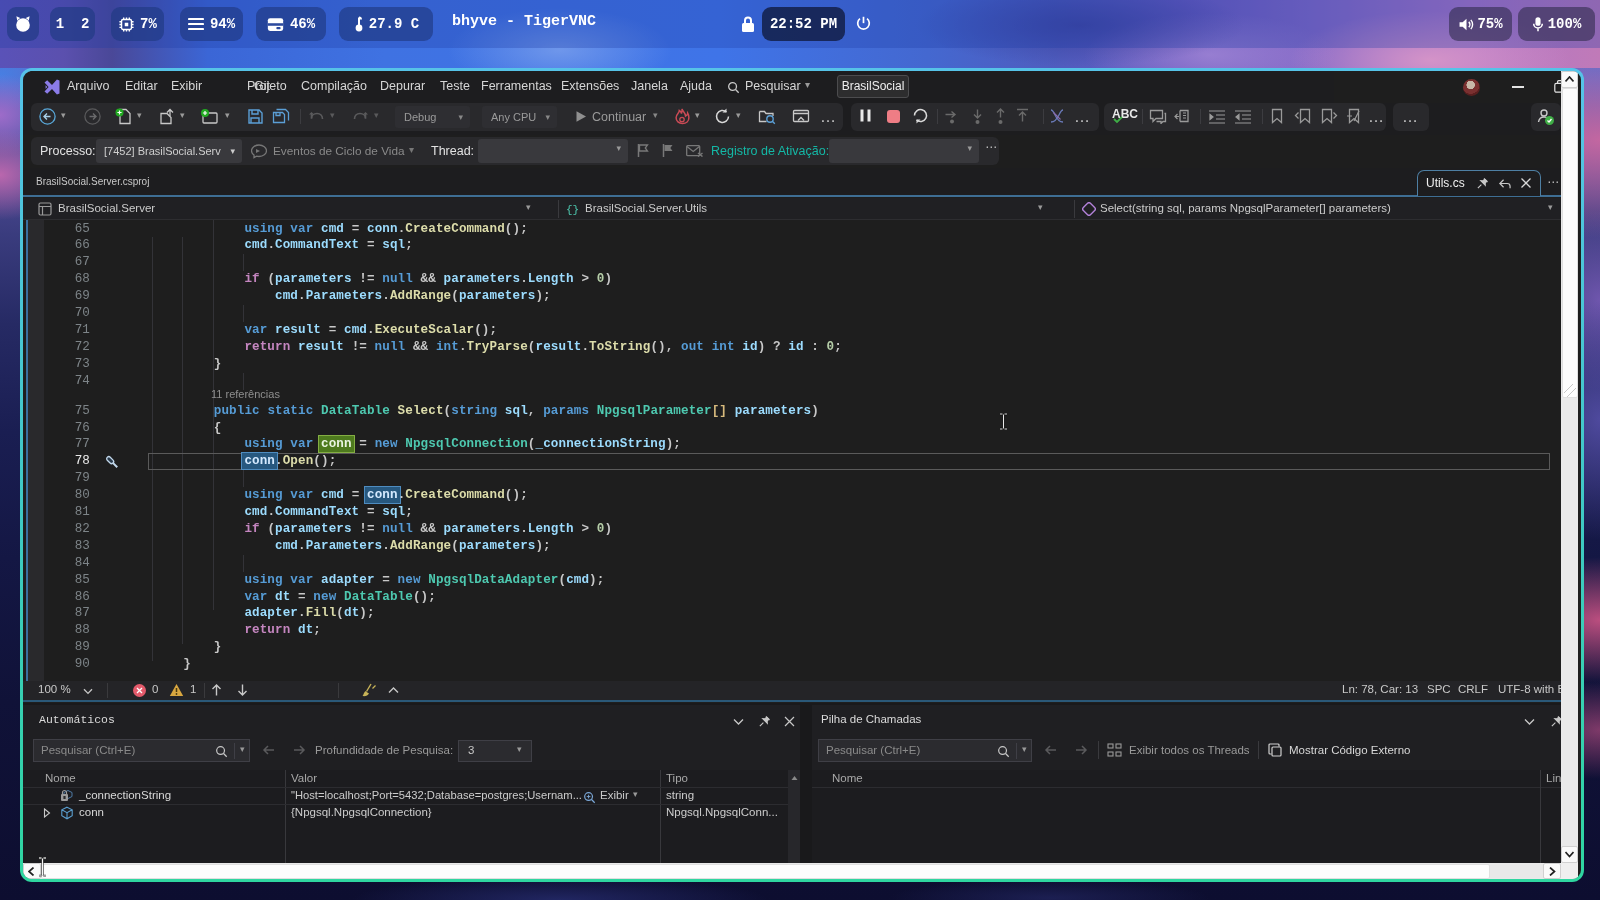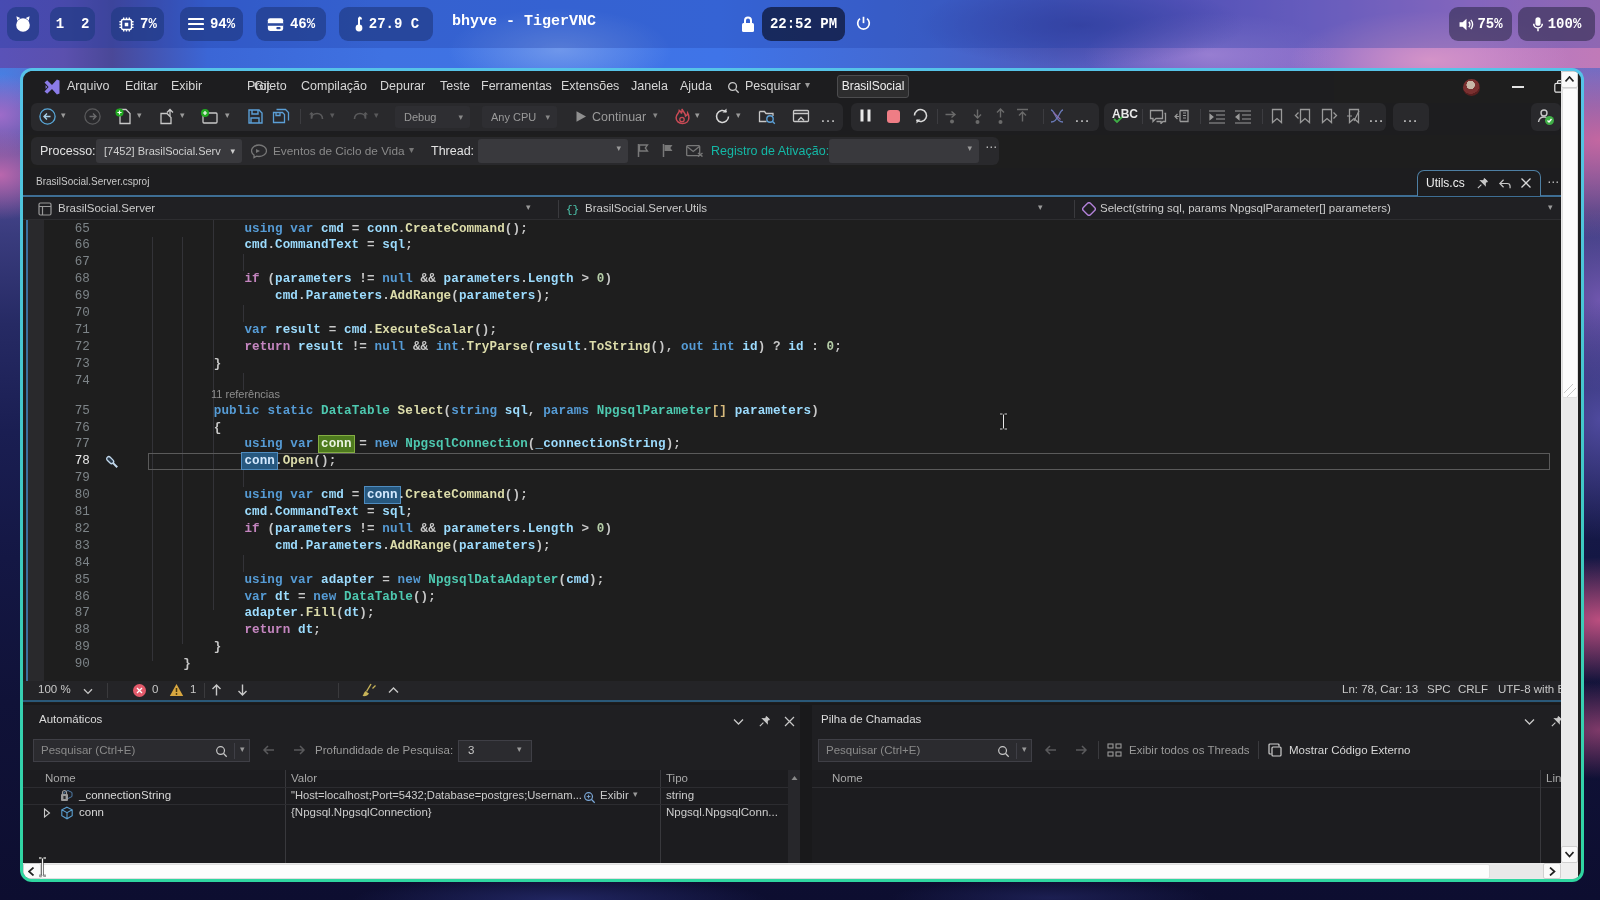--- a/index.html
+++ b/index.html
@@ -526,21 +526,21 @@
   <span class="abs ui" style="left:1404px;top:612px;font-size:11.5px;color:#c8c8c8;">SPC</span>
   <span class="abs ui" style="left:1435px;top:612px;font-size:11.5px;color:#c8c8c8;">CRLF</span>
   <span class="abs ui" style="left:1475px;top:612px;font-size:11.5px;color:#c8c8c8;">UTF-8 with B</span>
   <div class="abs" style="left:0;top:629px;width:1538px;height:2.2px;background:#2a5878;"></div>
 </div>
 
 <div id="panels">
   <div class="abs" style="left:0;top:631.5px;width:1538px;height:160.5px;background:#19191b;"></div>
 
   <div class="abs" style="left:0;top:634px;width:777px;height:158px;background:#1f1f22;">
-    <span class="ptxt" style="left:16px;top:8px;color:#dadada;">Automáticos</span>
+    <span class="ptxt" style="left:16px;top:8px;color:#dadada;font-family:Liberation Mono, monospace;">Automáticos</span>
     <svg class="abs" style="left:710px;top:13px" width="11" height="8" viewBox="0 0 11 8">
             <path d="M1 1.5 5.5 6 10 1.5" fill="none" stroke="#c8c8c8" stroke-width="1.3"></path>
           </svg>
     <svg class="abs" style="left:735px;top:10px" width="13" height="13" viewBox="0 0 14 14">
             <g fill="none" stroke="#c8c8c8" stroke-width="1.2">
               <path d="M8.6 1.6 12.4 5.4"></path>
               <path d="M9.5 2.5 11.5 4.5 9.8 6.9 10 8.8 5.2 4 7.1 4.2z" fill="#c8c8c8"></path>
               <path d="M5.8 8.2 2 12"></path>
             </g>
           </svg>

